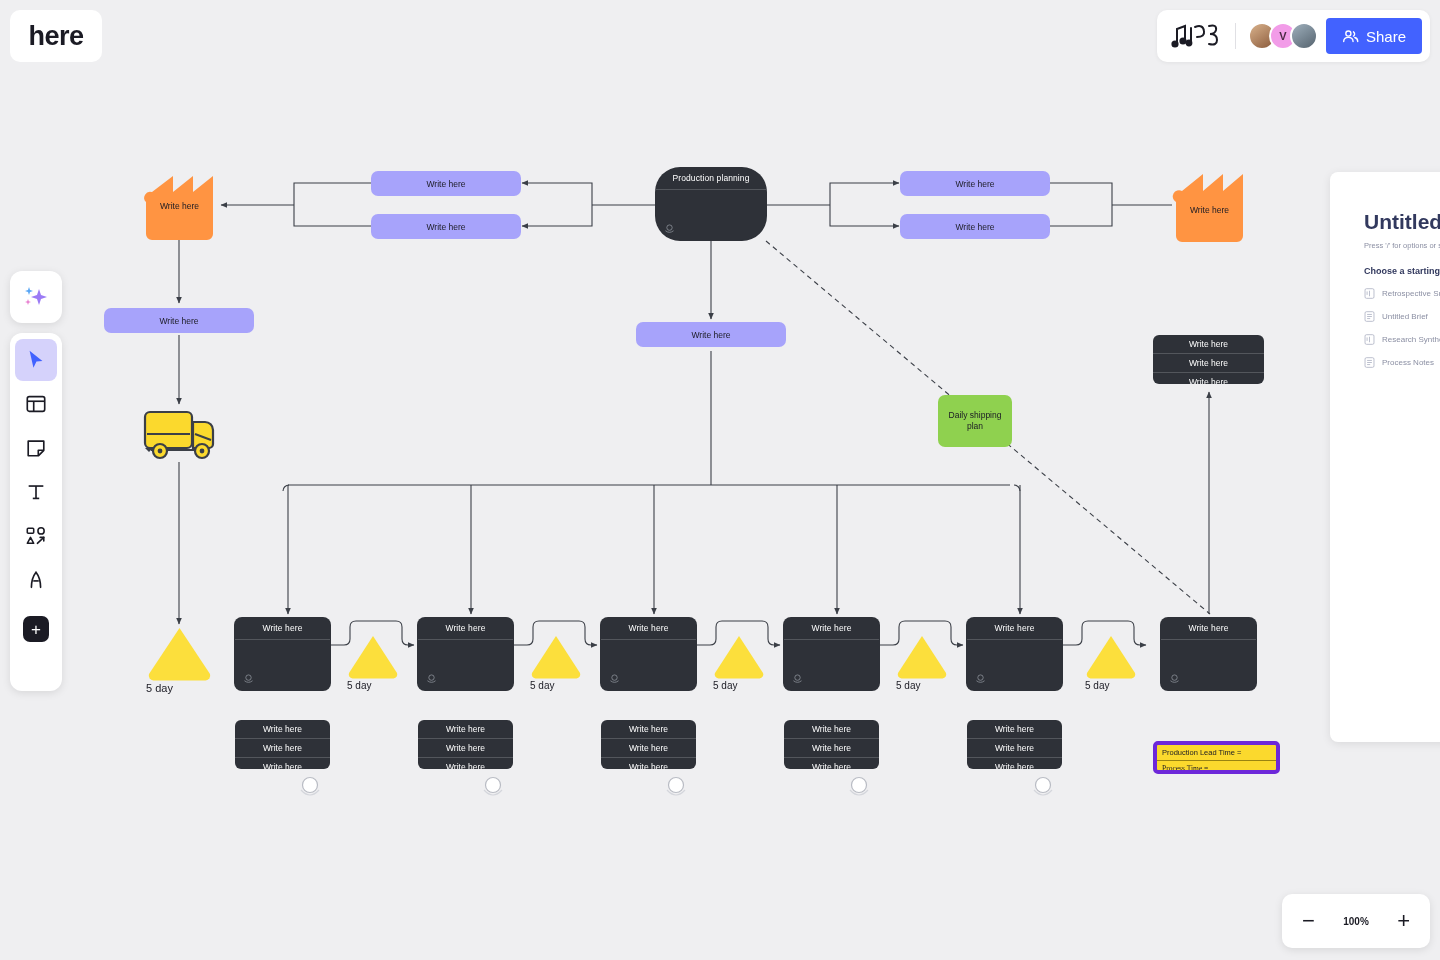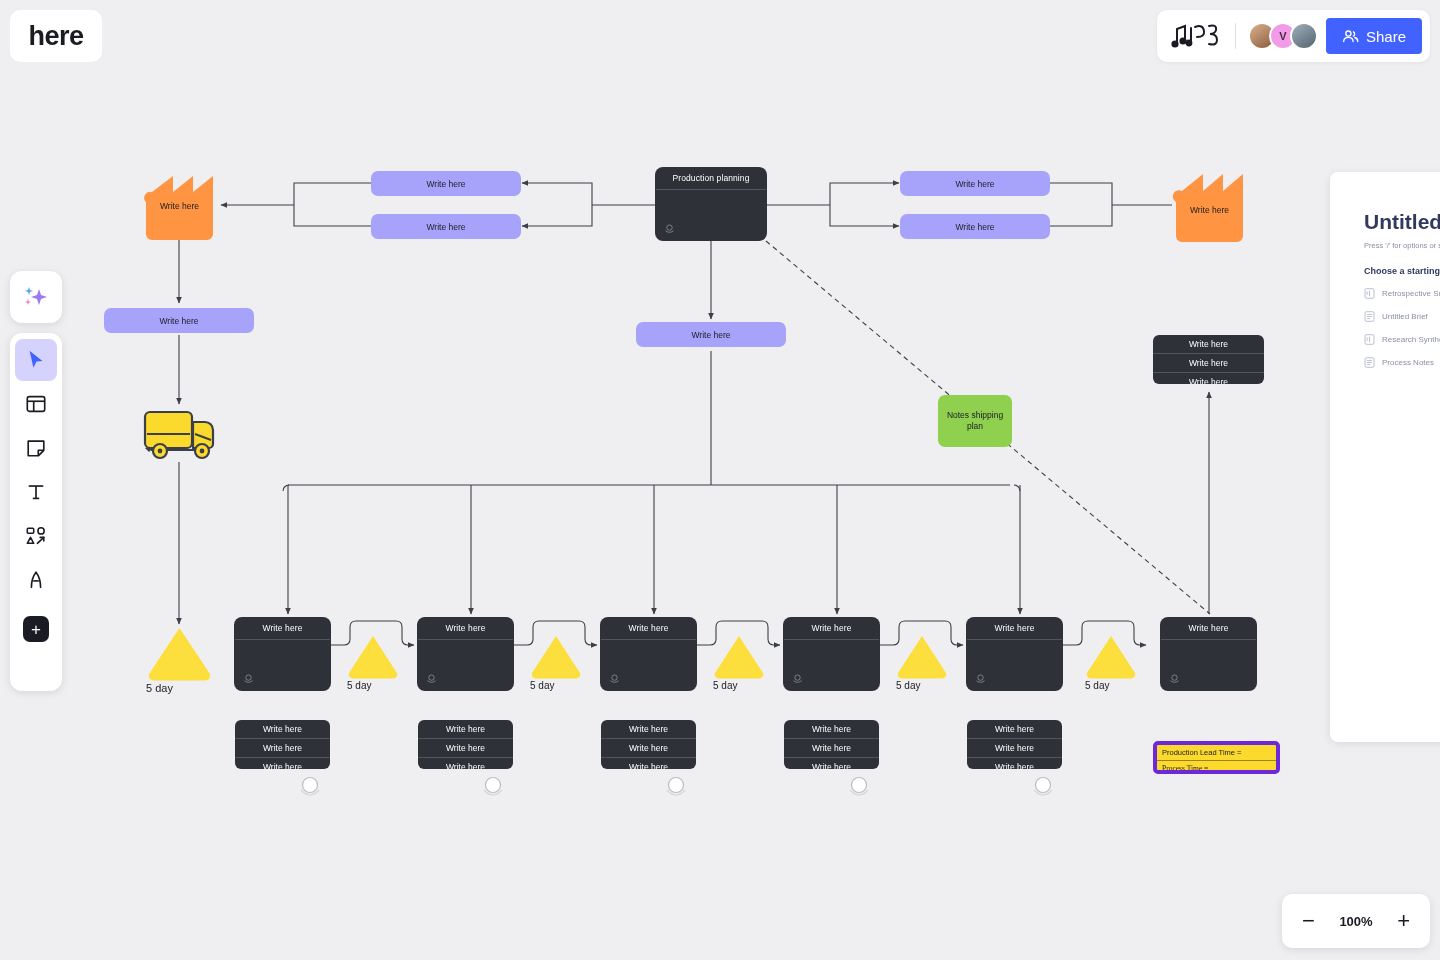--- a/index.html
+++ b/index.html
@@ -140,21 +140,21 @@
 
   
   #zoom-ctl {
     position:absolute; right:10px; bottom:12px;
     width:148px; height:54px; background:#fff; border-radius:10px;
     box-shadow:0 2px 8px rgba(0,0,0,.10);
     display:flex; align-items:center; justify-content:space-between;
     padding:0 20px;
   }
   #zoom-ctl .zbtn { font-size:22px; color:#1b1b24; cursor:pointer; line-height:1; user-select:none; }
-  #zoom-val { font-size:13px; color:#1b1b24; font-weight:600; }
+  #zoom-val { font-size:10px; color:#1b1b24; font-weight:600; }
 </style>
 </head>
 <body>
 
 <div id="app">
 
   <svg id="canvas-svg">
     <defs>
       <marker id="ah" markerWidth="7" markerHeight="7" refX="6" refY="3.2" orient="auto" markerUnits="userSpaceOnUse">
         <path d="M0,0.4 L6.4,3.2 L0,6 z" fill="#3b3f47"></path>
@@ -221,21 +221,21 @@
   <div class="node" style="left:1170px; top:170px; width:79px; height:72px;">
     <svg width="79" height="72" viewBox="0 0 79 72">
       <path d="M6,32 L6,66 a6,6 0 0 0 6,6 L67,72 a6,6 0 0 0 6,-6 L73,4
                L53,21 L53,4 L33,21 L33,4 L12,21 a6,6 0 0 0 -6,11 z" fill="#ff9442"></path>
     </svg>
     <div style="position:absolute; left:0; top:4px; width:79px; height:72px;
                 display:flex; align-items:center; justify-content:center;
                 font-size:8.5px; color:#1b1b24;">Write here</div>
   </div>
 
-  <div class="node proc" style="left:656px; top:168px; width:110px; height:72px;">
+  <div class="node proc" style="left:656px; top:168px; width:110px; height:72px;border-radius:24px;">
     <div class="proc-head">Production planning</div>
     <svg class="proc-icon" viewBox="0 0 12 10">
       <circle cx="6" cy="4" r="3" fill="none" stroke="#8b8f98" stroke-width="0.9"></circle>
       <path d="M1.5,7.5 Q6,11 10.5,7.5" fill="none" stroke="#8b8f98" stroke-width="0.9"></path>
     </svg>
   </div>
 
   <div class="node purple" style="left:371px; top:171px; width:150px; height:25px;">
     <span>Write here</span>
   </div>
@@ -275,21 +275,21 @@
 
   <div class="node" style="left:146px; top:626px; width:67px; height:80px;">
     <svg width="67" height="55" viewBox="0 0 67 55">
       <path d="M33.5,2 L64,48 a5,5 0 0 1 -4.3,6.5 L7.3,54.5 a5,5 0 0 1 -4.3,-6.5 z" fill="#fcdf3c"></path>
     </svg>
     <div class="tri-label">5 day</div>
   </div>
 
   <div class="node green" style="left:938px; top:395px; width:74px; height:52px;">
     <div>
-      <div>Notes shipping</div>
+      <div>Daily shipping</div>
       <div>plan</div>
     </div>
   </div>
 
   <div class="node datacard" style="left:1153px; top:335px; width:111px; height:49px;">
     <div class="row">Write here</div>
     <div class="row">Write here</div>
     <div class="row">Write here</div>
   </div>
 

